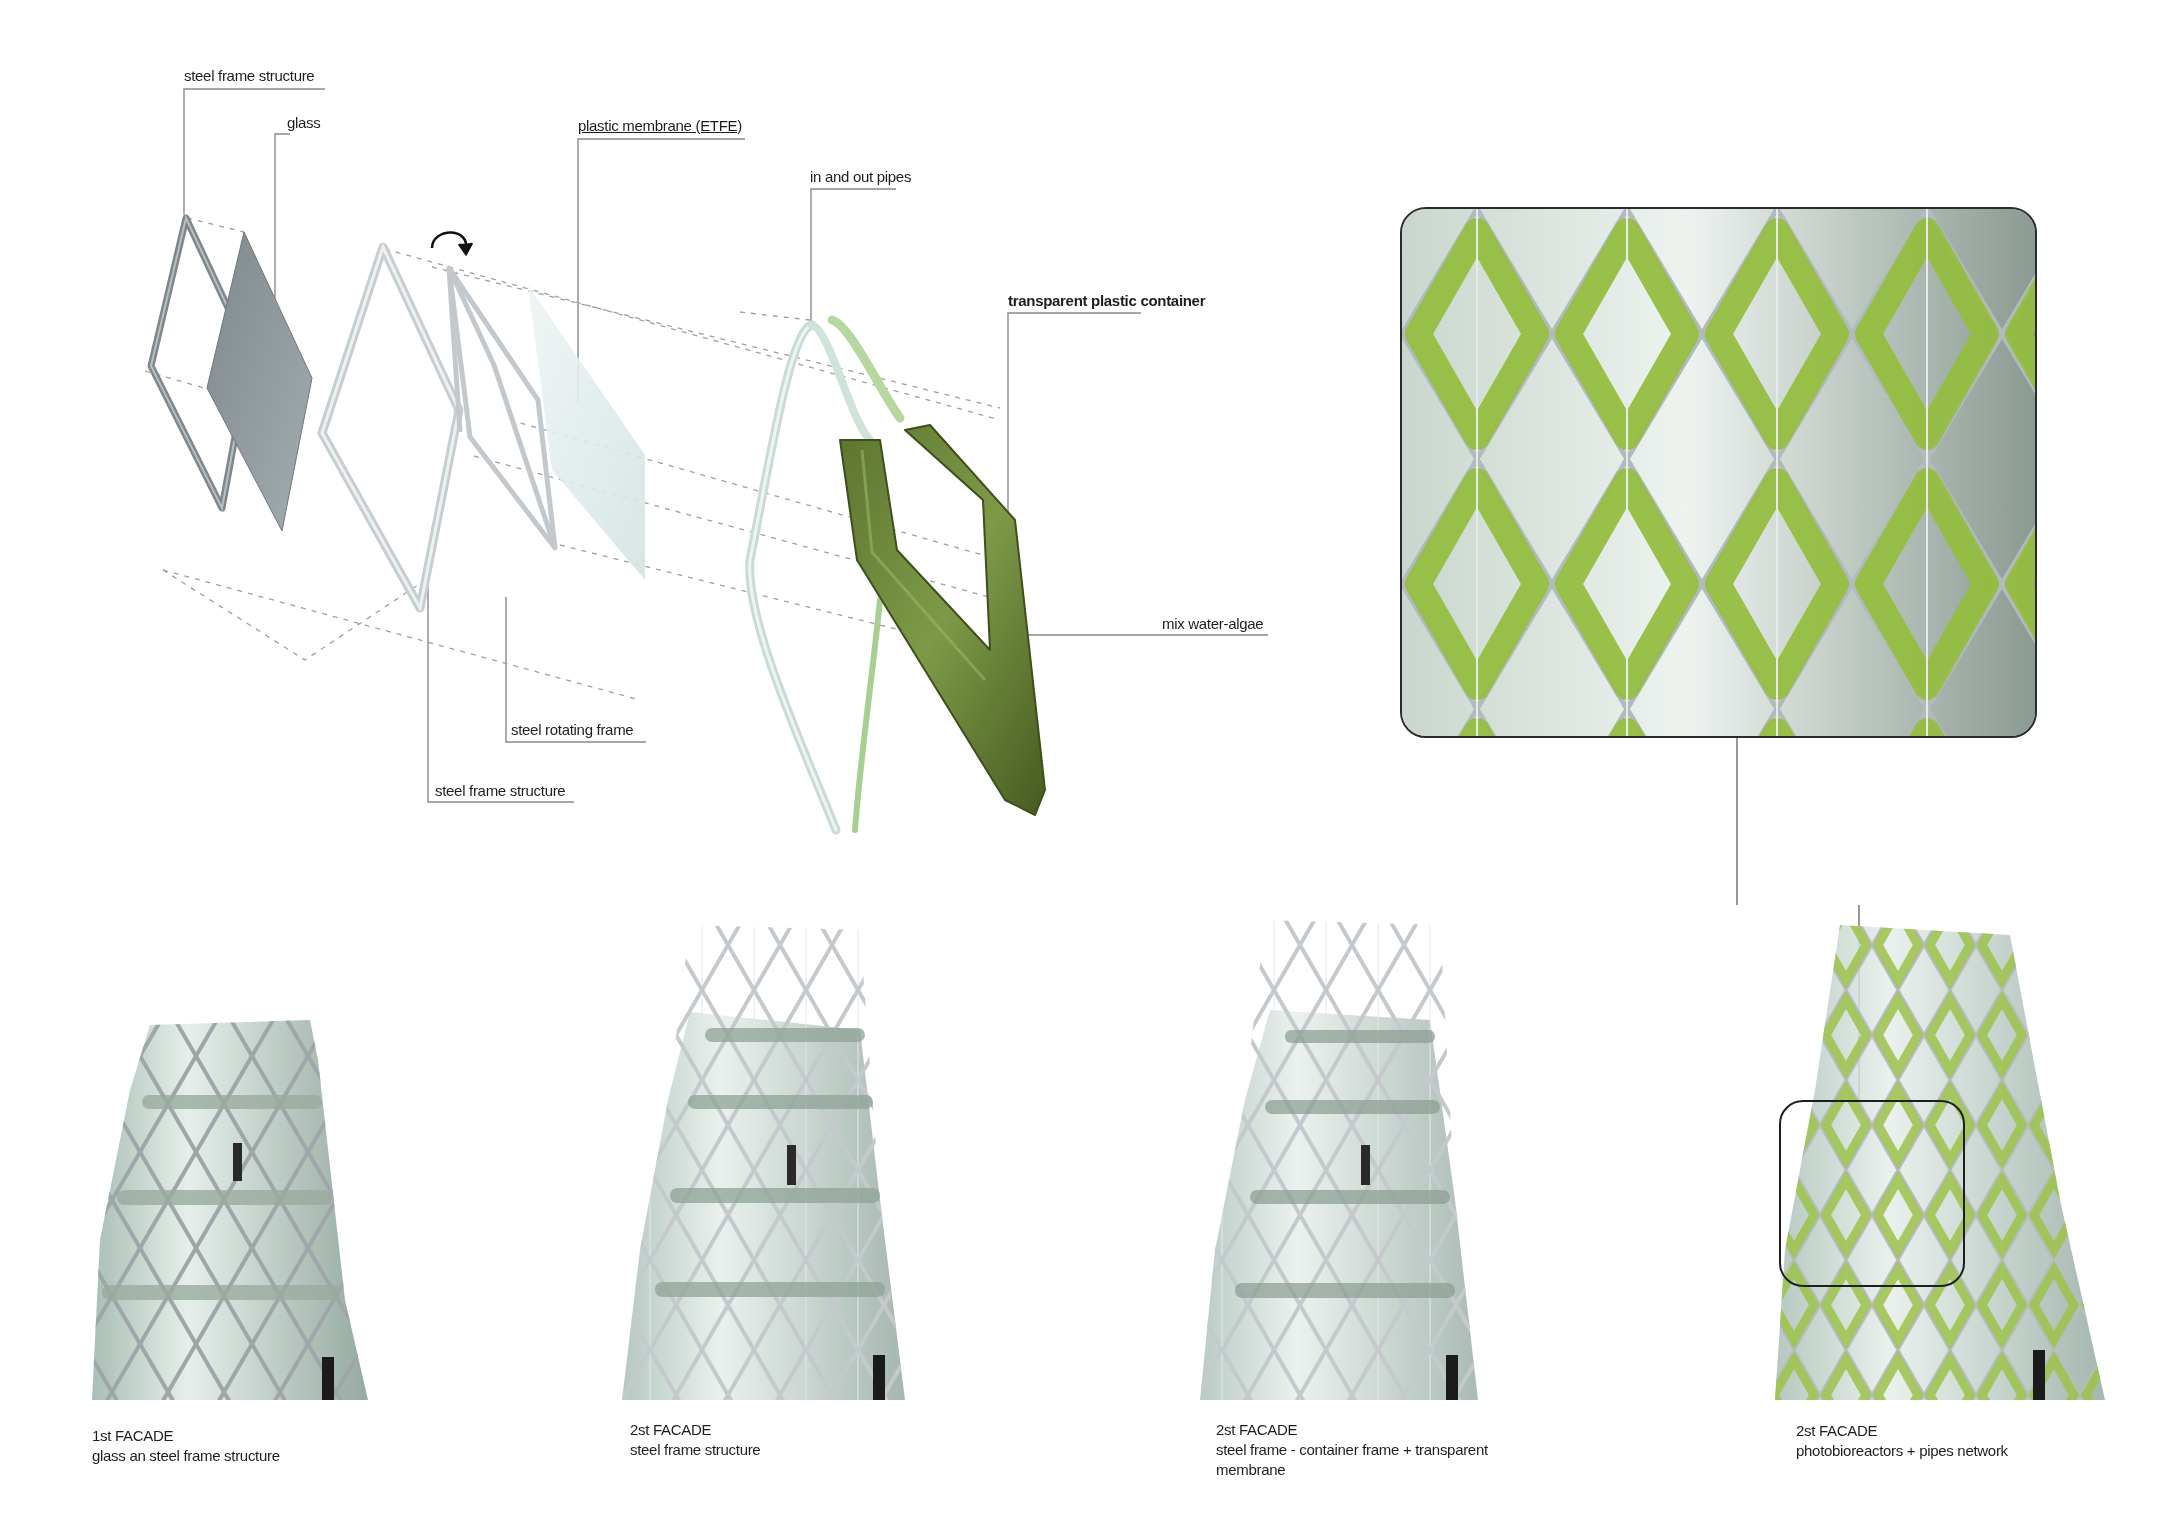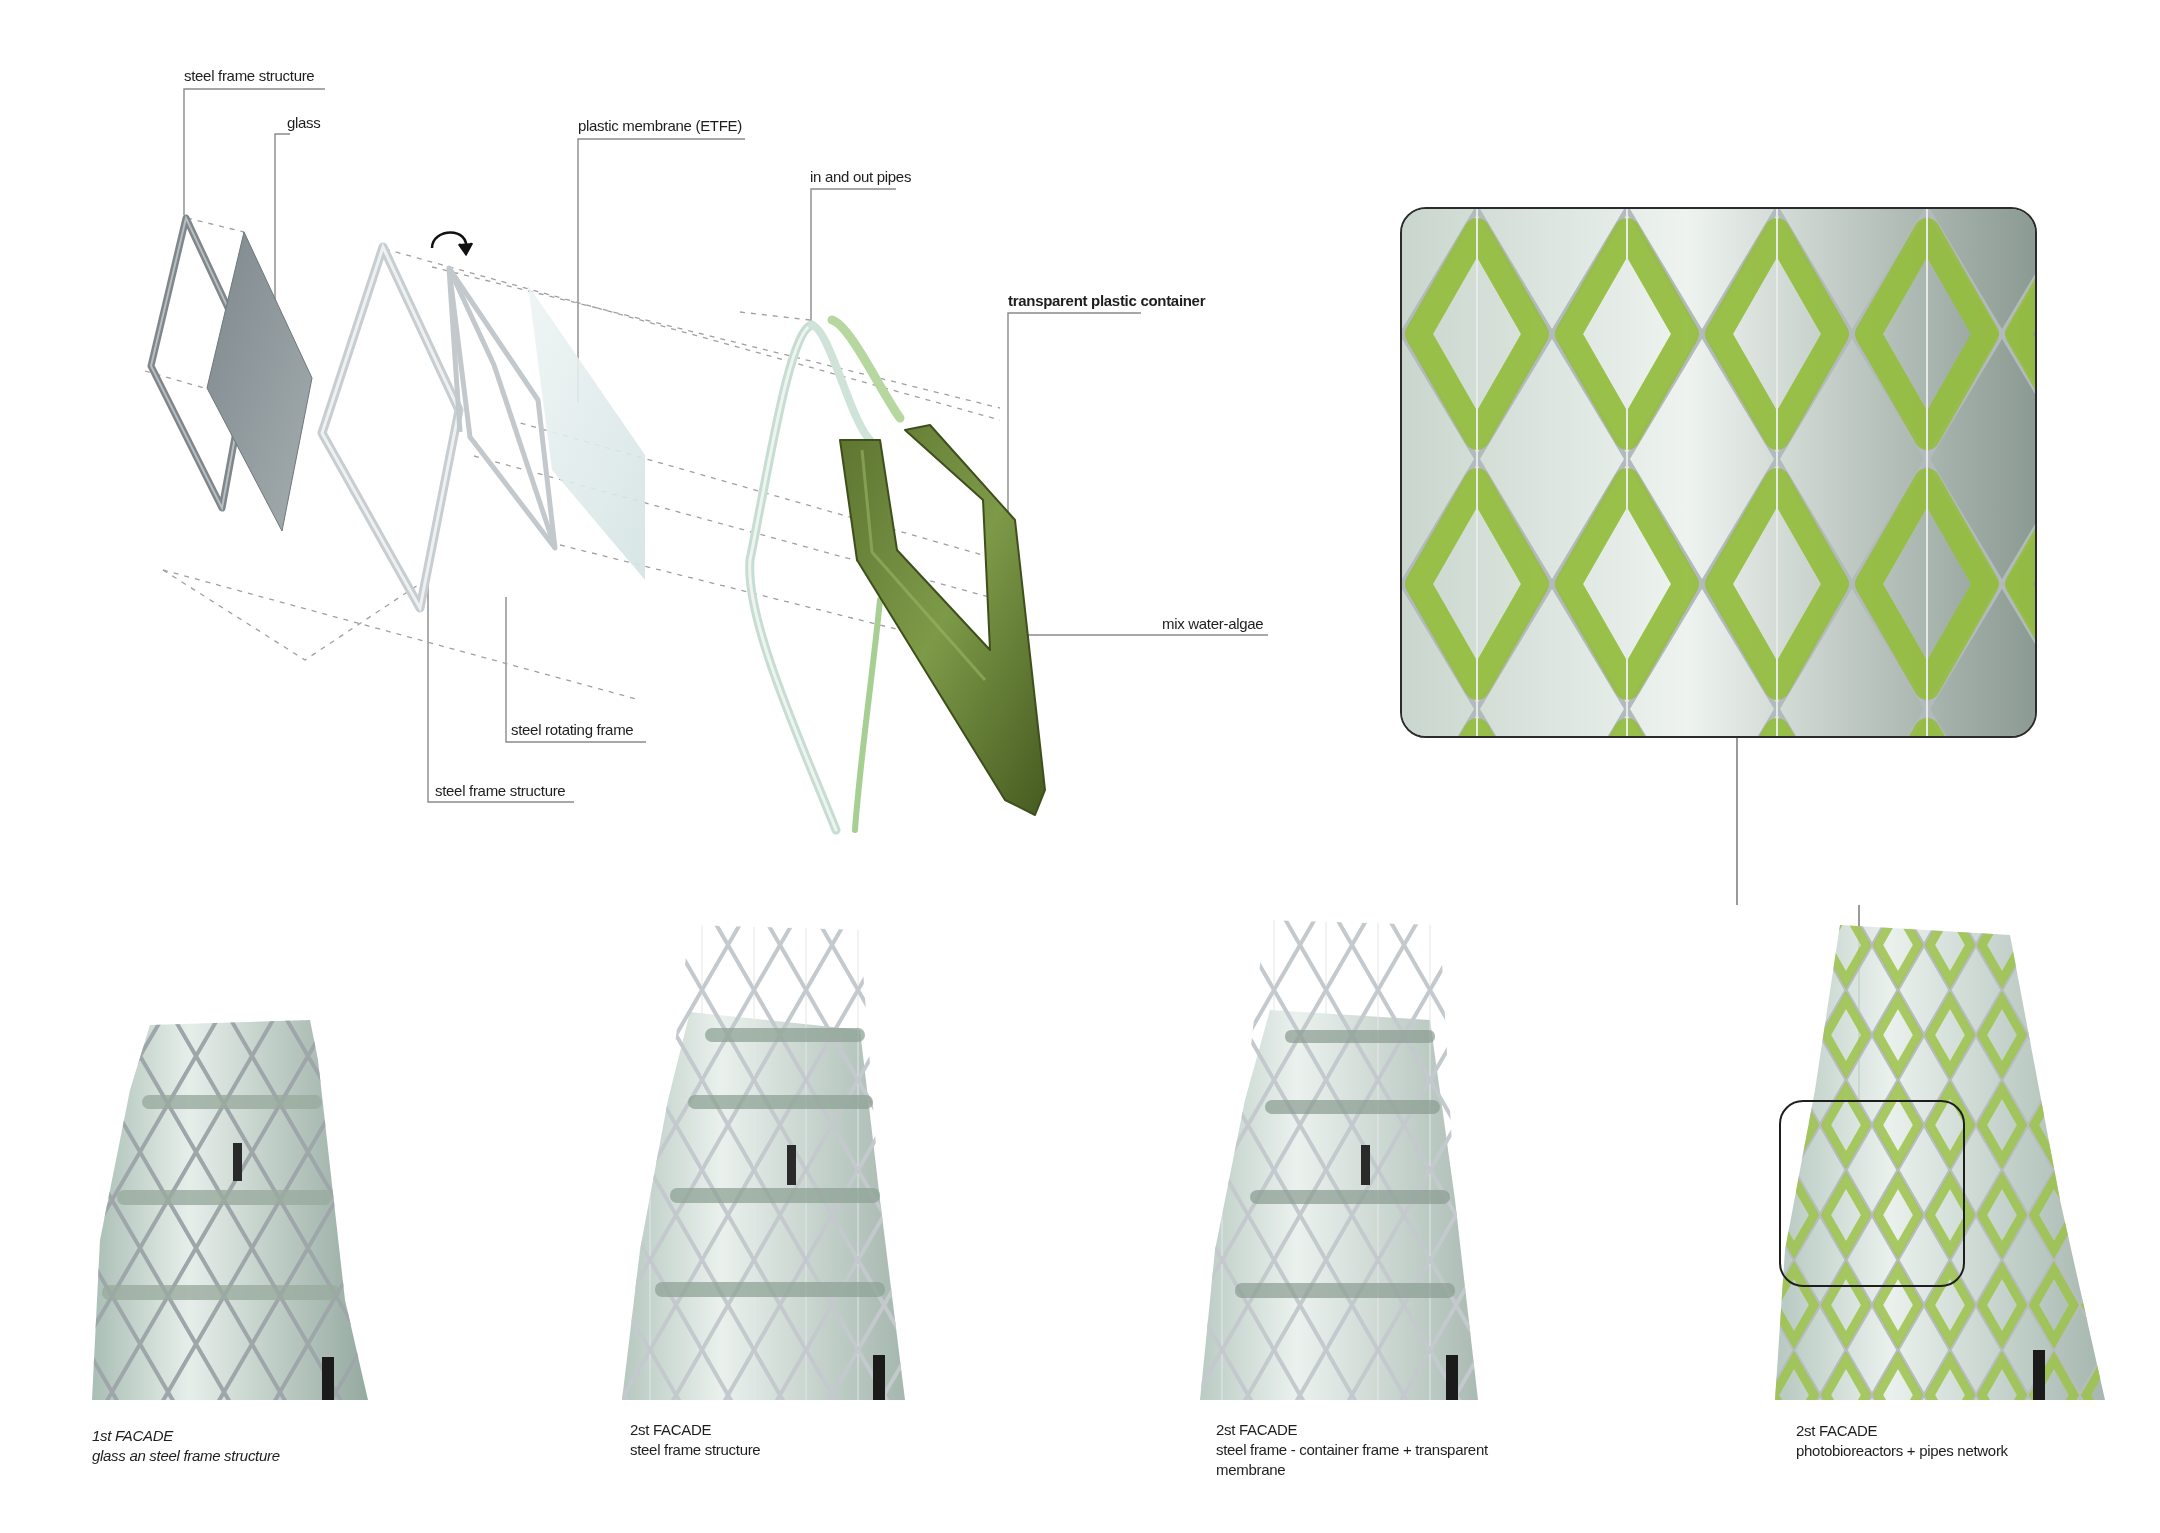--- a/index.html
+++ b/index.html
@@ -168,21 +168,21 @@
 
   <g>
     <path d="M1840 925 L2010 935 L2060 1200 L2105 1400 L1775 1400 L1785 1250 L1815 1090 Z" fill="url(#towerGlass)" opacity="0.85"></path>
     <path d="M1840 925 L2010 935 L2060 1200 L2105 1400 L1775 1400 L1785 1250 L1815 1090 Z" fill="url(#diamondGreen)"></path>
     <rect x="2033" y="1350" width="12" height="50" fill="#1b1b1b"></rect>
   </g>
 </svg>
 
 <div class="label" style="left:184px; top:67px;">steel frame structure</div>
 <div class="label" style="left:275px; top:114px;margin-left:12px;">glass</div>
-<div class="label" style="left:578px; top:117px;">plastic membrane (ETFE)</div>
+<div class="label" style="left:578px; top:117px;text-decoration:underline;">plastic membrane (ETFE)</div>
 <div class="label" style="left:810px; top:168px;">in and out pipes</div>
 <div class="label" style="left:1008px; top:292px;font-weight:bold;">transparent plastic container</div>
 <div class="label" style="left:1162px; top:615px;">mix water-algae</div>
 <div class="label" style="left:511px; top:721px;">steel rotating frame</div>
 <div class="label" style="left:435px; top:782px;">steel frame structure</div>
 
 <div class="inset">
   <svg width="633" height="527">
     <defs>
       <linearGradient id="insetBg" x1="0" y1="0" x2="1" y2="0">
@@ -191,21 +191,21 @@
         <stop offset="1" stop-color="#8b9a92"></stop>
       </linearGradient>
     </defs>
     <rect width="633" height="527" fill="url(#insetBg)"></rect>
     <rect width="633" height="527" fill="url(#diamondGreenBig)"></rect>
     <rect x="-75" y="-125" width="800" height="800" fill="url(#diamondGreenBig)" opacity="0.55"></rect>
   </svg>
 </div>
 <div class="highlight-box"></div>
 
-<div class="caption" style="left:92px; top:1426px;font-style:italic;">
+<div class="caption" style="left:92px; top:1426px;">
   <div>1st FACADE</div>
   <div>glass an steel frame structure</div>
 </div>
 <div class="caption" style="left:630px; top:1420px;">
   <div>2st FACADE</div>
   <div>steel frame structure</div>
 </div>
 <div class="caption" style="left:1216px; top:1420px;">
   <div>2st FACADE</div>
   <div>steel frame - container frame + transparent</div>

